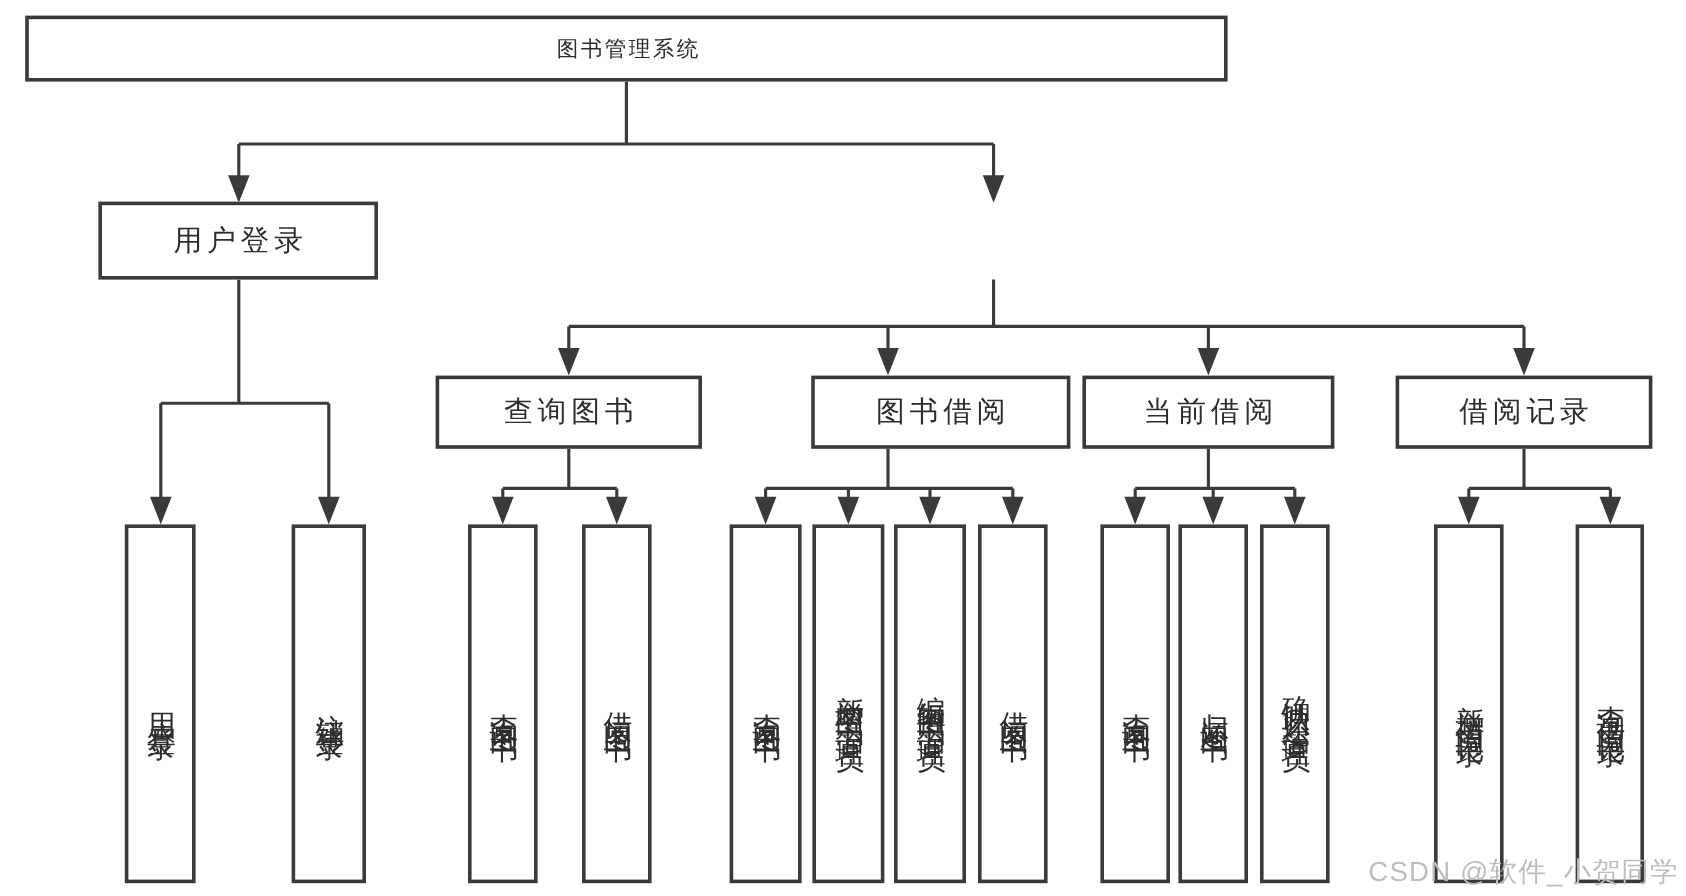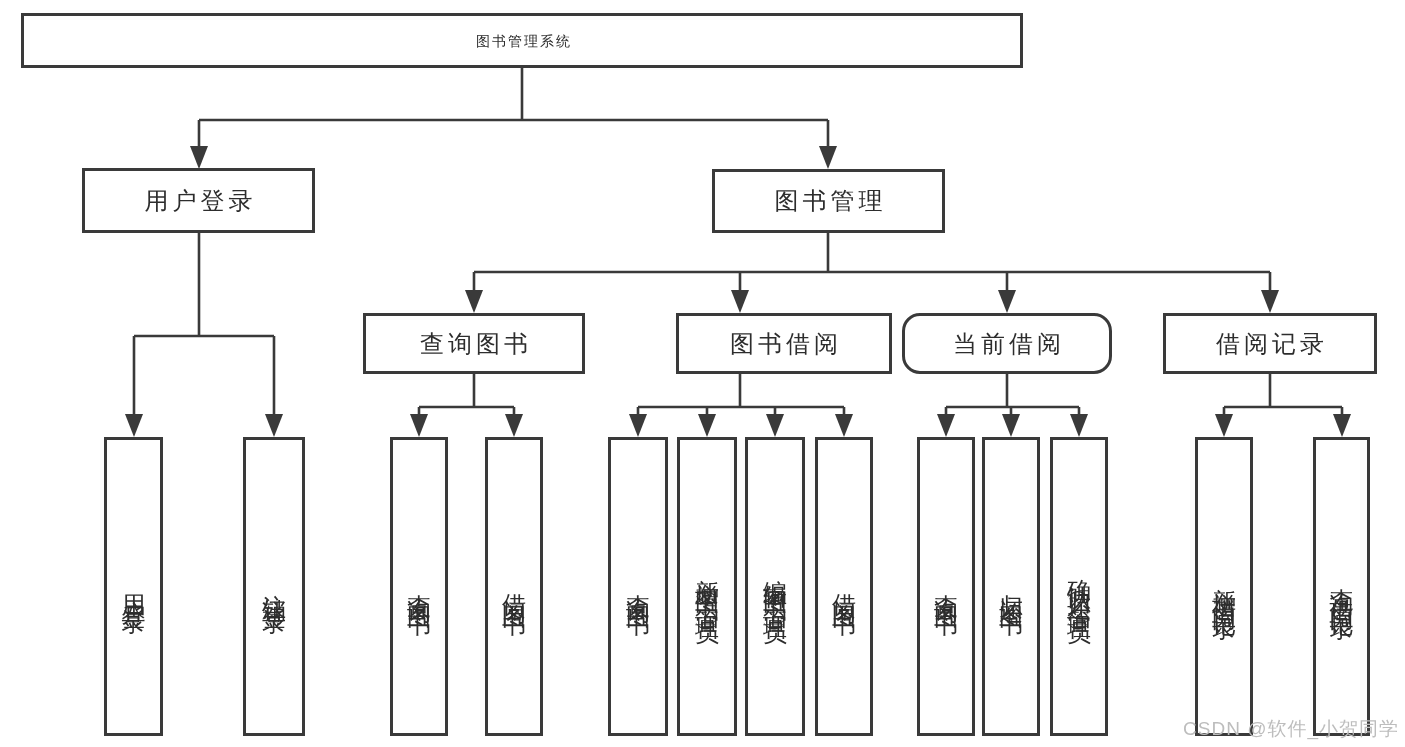--- a/index.html
+++ b/index.html
@@ -26,21 +26,21 @@
   }
   .box {
     position: absolute;
     border: 3px solid var(--line);
     background: #fff;
     display: flex;
     align-items: center;
     justify-content: center;
     color: var(--text);
   }
-  .root-box .hlabel { font-size: 14px; letter-spacing: 2px; }
+  .root-box .hlabel { font-size: 18px; letter-spacing: 2px; }
   .hlabel {
     font-size: 24px;
     letter-spacing: 4px;
     white-space: nowrap;
     line-height: 1;
     text-indent: 4px; 
   }
   .leaf {
     position: absolute;
     top: 437px;
@@ -57,21 +57,21 @@
     font-size: 24px;
     letter-spacing: 6px;
     line-height: 1;
     white-space: nowrap;
     color: var(--text);
   }
   .watermark {
     position: absolute;
     right: 6px;
     bottom: 5px;
-    font-size: 19px;
+    font-size: 23px;
     color: var(--watermark);
     letter-spacing: 1px;
   }
 </style>
 </head>
 <body>
 
 <div class="stage">
 
   <svg class="connectors" viewBox="0 0 1405 747" xmlns="http://www.w3.org/2000/svg">
@@ -105,31 +105,28 @@
     </g>
   </svg>
 
   <div class="box root-box" style="left:21px; top:13px; width:1002px; height:55px;">
     <span class="hlabel">图书管理系统</span>
   </div>
 
   <div class="box" style="left:82px; top:168px; width:233px; height:65px;">
     <span class="hlabel">用户登录</span>
   </div>
-  <div class="box" style="left:712px; top:169px; width:233px; height:64px;">
-    <span class="hlabel">图书管理</span>
-  </div>
 
   <div class="box" style="left:363px; top:313px; width:222px; height:61px;">
     <span class="hlabel">查询图书</span>
   </div>
   <div class="box" style="left:632px; top:313px; width:216px; height:61px;margin-left:44px;">
     <span class="hlabel">图书借阅</span>
   </div>
-  <div class="box" style="left:902px; top:313px; width:210px; height:61px;border-radius:18px;">
+  <div class="box" style="left:902px; top:313px; width:210px; height:61px;">
     <span class="hlabel">当前借阅</span>
   </div>
   <div class="box" style="left:1163px; top:313px; width:214px; height:61px;">
     <span class="hlabel">借阅记录</span>
   </div>
 
   <div class="leaf" style="left:104px; width:59px;">
     <span class="vtext">用户登录</span>
   </div>
   <div class="leaf" style="left:243px; width:62px;">

